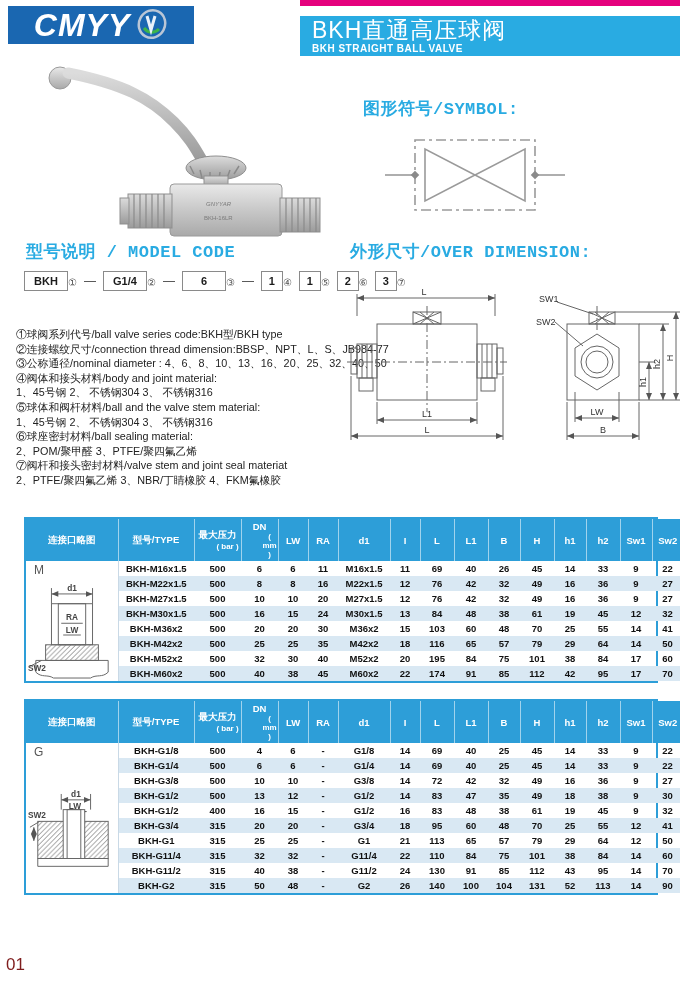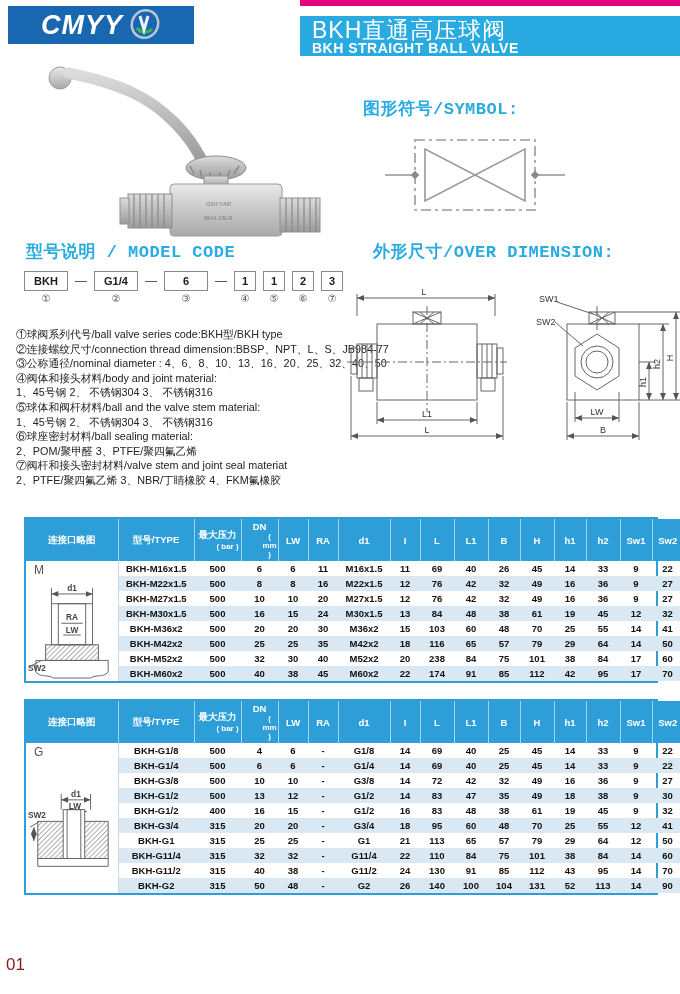--- a/index.html
+++ b/index.html
@@ -8,34 +8,34 @@
   }
   *{margin:0;padding:0;box-sizing:border-box;}
   html,body{background:#fff;}
   body{
     width:680px;height:994px;position:relative;overflow:hidden;
     font-family:"Liberation Sans",sans-serif;color:var(--ink);
   }
   
   .logo-box{position:absolute;left:8px;top:6px;width:186px;height:38px;
     background:var(--logoBlue);display:flex;align-items:center;justify-content:center;gap:4px;}
-  .logo-text{color:#fff;font-size:27px;font-weight:bold;font-style:italic;letter-spacing:1px;text-align:center;}
+  .logo-text{color:#fff;font-size:32px;font-weight:bold;font-style:italic;letter-spacing:1px;text-align:center;}
   .title-block{position:absolute;left:300px;right:0;top:0;}
   .title-strip{height:6px;background:var(--magenta);}
   .title-bar{margin-top:10px;height:40px;background:var(--cyan);color:#fff;padding:2px 0 0 12px;}
   .title-cn{font-size:23px;line-height:25px;font-weight:500;letter-spacing:1px;}
-  .title-en{font-size:14px;line-height:11px;font-weight:bold;letter-spacing:.5px;}
+  .title-en{font-size:10px;line-height:11px;font-weight:bold;letter-spacing:.5px;}
   
   .sec-head{position:absolute;color:var(--cyan);font-size:17px;font-weight:600;letter-spacing:.5px;font-family:Liberation Mono, monospace;}
   #symbol-head{left:363px;top:97px;}
   #model-head{left:26px;top:240px;}
-  #dim-head{left:350px;top:240px;margin-left:23px;}
+  #dim-head{left:350px;top:240px;}
   
   .code-row{position:absolute;left:24px;top:271px;display:flex;align-items:flex-start;}
-  .code-item{display:flex;flex-direction:column;align-items:center;margin-right:7px;}
+  .code-item{display:flex;flex-direction:row;align-items:center;margin-right:7px;}
   .code-box{border:1px solid #8a8a8a;height:20px;min-width:22px;padding:0 4px;
     display:flex;align-items:center;justify-content:center;font-size:11px;font-weight:600;background:#fff;}
   .code-box.wide{min-width:44px;}
   .code-mark{font-size:10px;color:#555;margin-top:2px;}
   .code-dash{height:20px;display:flex;align-items:center;font-size:12px;color:#444;margin-right:7px;}
   
   .notes{position:absolute;left:16px;top:327px;width:368px;font-size:10.8px;line-height:14.6px;color:#222;}
   .notes div{white-space:nowrap;}
   
   .photo{position:absolute;left:28px;top:58px;}
@@ -455,21 +455,21 @@
           <td>50</td>
         </tr>
         <tr>
           <td>BKH-M52x2</td>
           <td>500</td>
           <td>32</td>
           <td>30</td>
           <td>40</td>
           <td>M52x2</td>
           <td>20</td>
-          <td>238</td>
+          <td>195</td>
           <td>84</td>
           <td>75</td>
           <td>101</td>
           <td>38</td>
           <td>84</td>
           <td>17</td>
           <td>60</td>
         </tr>
         <tr>
           <td>BKH-M60x2</td>

